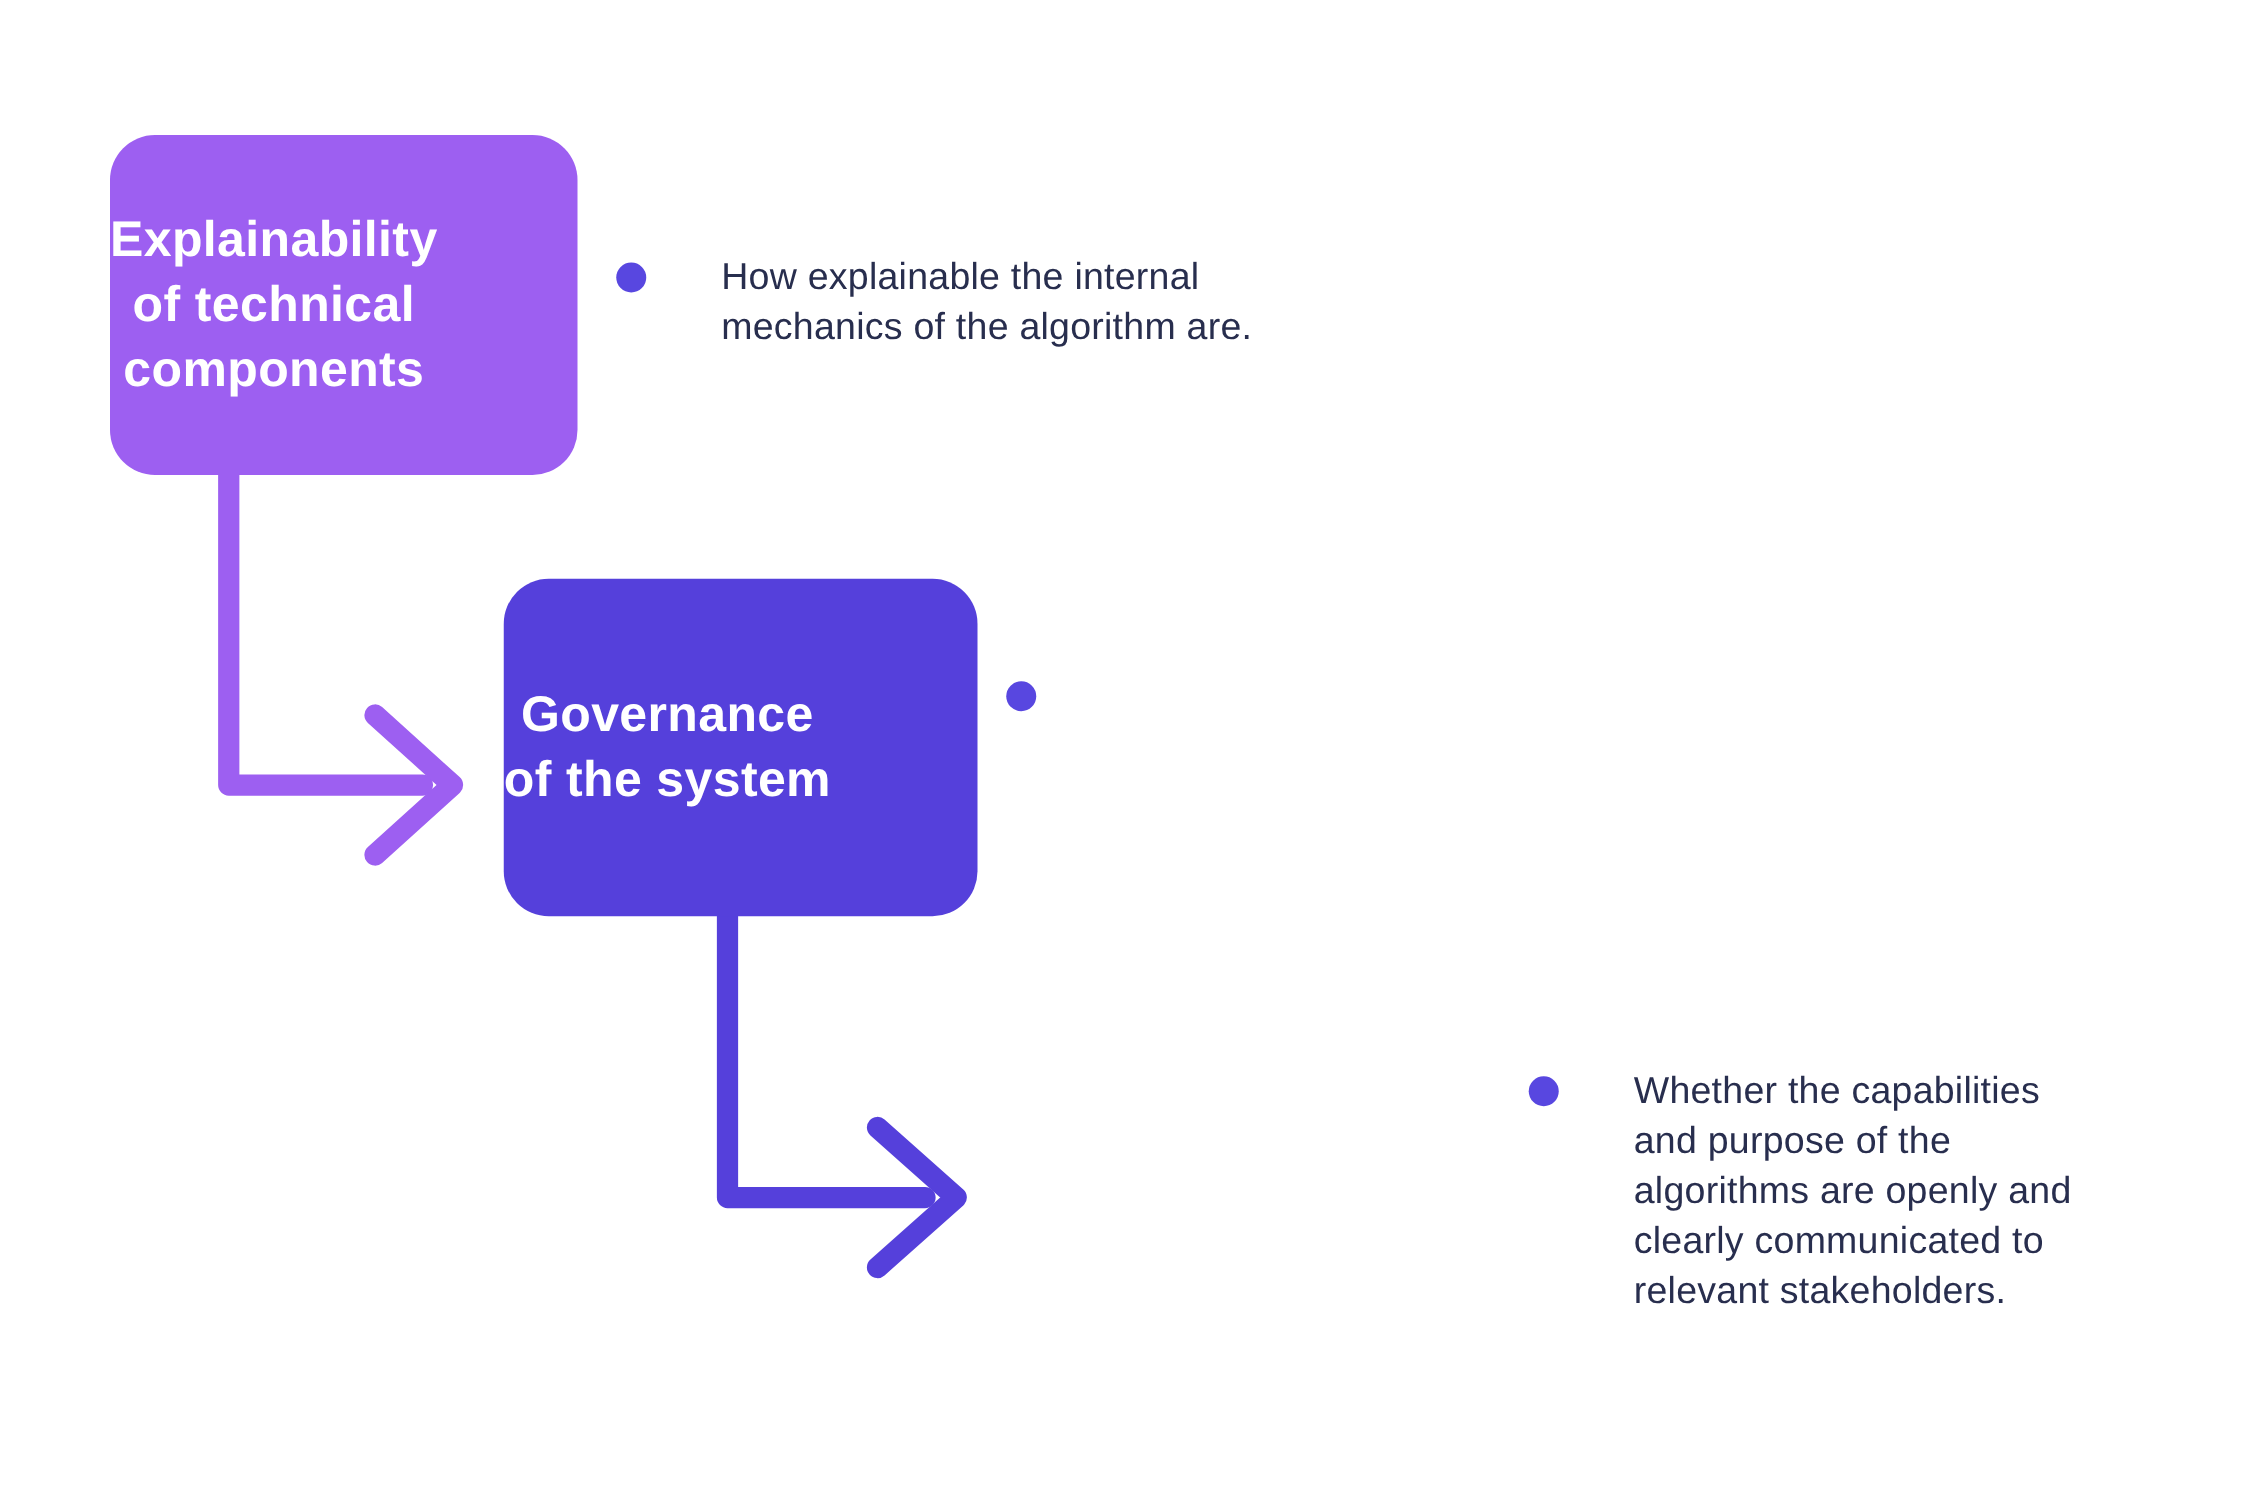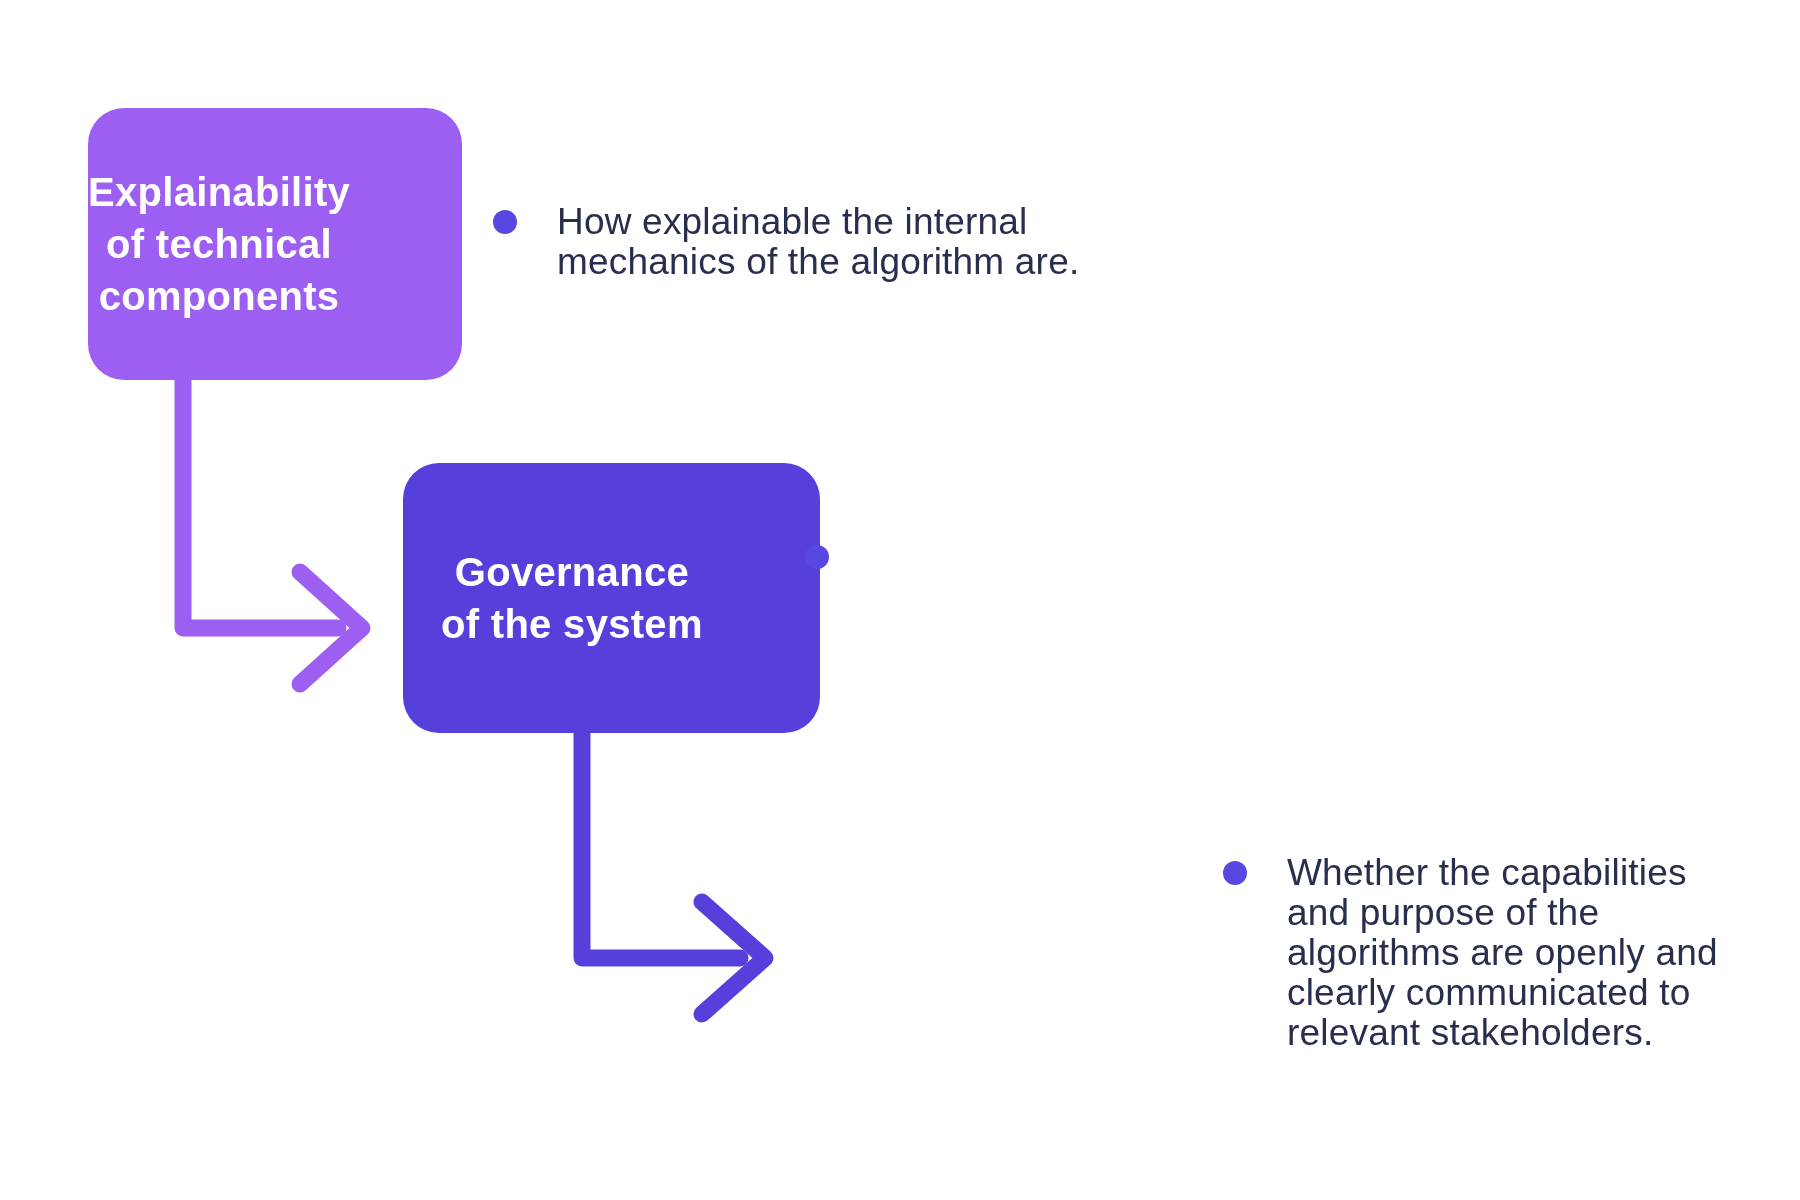--- a/index.html
+++ b/index.html
@@ -48,44 +48,43 @@
   }
   .box-1 {
     left: 88px; top: 108px;
     width: 374px; height: 272px;
     background: var(--step1, #9d5ff1);
   }
   .box-2 {
     left: 403px; top: 463px;
     width: 379px; height: 270px;
     background: var(--step2, #5540db);
-    padding-left: 38px;
   }
   .box-3 {
     left: 813px; top: 818px;
     width: 379px; height: 277px;
     background: var(--step3, #39b1fb);
   }
   .annotation {
     position: absolute;
     display: flex;
     align-items: flex-start;
   }
   .bullet {
     flex: 0 0 auto;
     width: 24px;
     height: 24px;
     margin-top: 8px;
     border-radius: 50%;
     background: var(--bullet, #5847e0);
   }
   .ann-text {
-    margin-left: 40px;
+    margin-left: 60px;
     color: var(--body-text, #282e4e);
-    font-size: 37px;
+    font-size: 30px;
     font-weight: 500;
     line-height: 40px;
     letter-spacing: 0.2px;
     white-space: pre-line;
   }
   .ann-1 { left: 493px; top: 202px; }
   .ann-2 { left: 805px; top: 537px; }
   .ann-3 { left: 1223px; top: 853px; }
 </style>
 </head>

